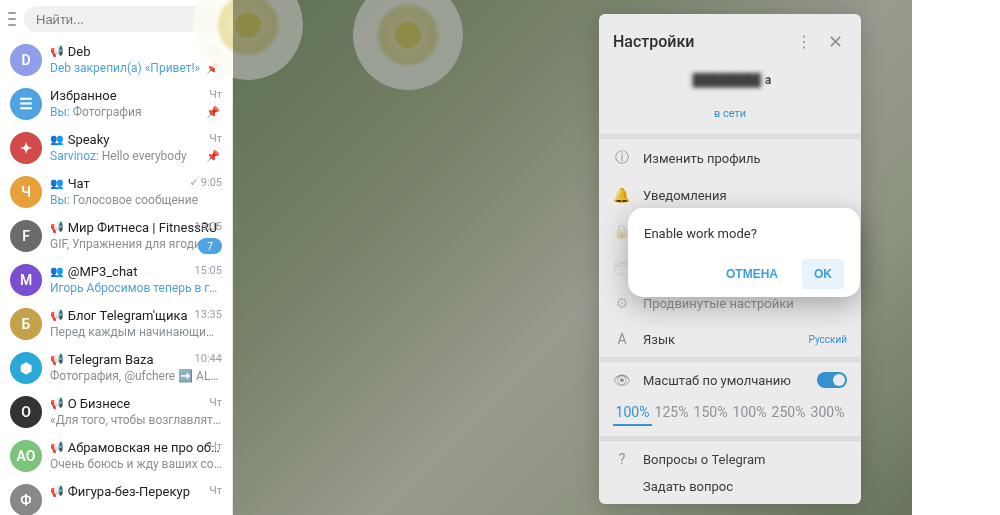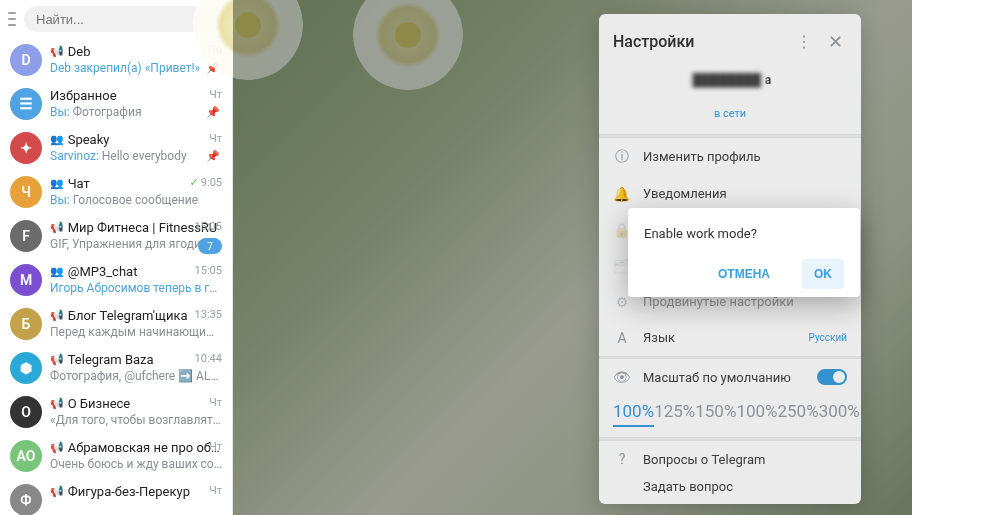--- a/index.html
+++ b/index.html
@@ -36,27 +36,27 @@
 .profile{padding:4px 14px 14px;text-align:center}
 .profile-name{font-size:12px;color:#444;margin-top:6px}
 .profile-name span{background:#f5f5f5;filter:blur(2px);padding:1px 4px}
 .profile-status{color:#3b9fe0;font-size:11px;margin-top:20px}
 .divider{height:8px;background:#f1f2f3;border-top:1px solid #ececec;border-bottom:1px solid #ececec}
 .srow{display:flex;align-items:center;padding:10px 14px;gap:12px;font-size:13px;color:#444;cursor:pointer}
 .srow .sicon{width:18px;color:#9aa0a6;font-size:14px;text-align:center}
 .srow .sval{margin-left:auto;color:#3b9fe0;font-size:10px}
 .toggle{margin-left:auto;width:30px;height:16px;border-radius:8px;background:#3b9fe0;position:relative}
 .toggle::after{content:"";position:absolute;right:2px;top:2px;width:12px;height:12px;border-radius:50%;background:#fff}
-.scale-row{display:flex;gap:0;padding:6px 14px 10px;font-size:17px;color:#9aa0a6}
+.scale-row{display:flex;gap:0;padding:6px 14px 10px;font-size:14px;color:#9aa0a6}
 .scale-row span{flex:1;text-align:center}
 .scale-row .cur{color:#3b9fe0;border-bottom:2px solid #3b9fe0;padding-bottom:4px}
 .dialog-back{position:absolute;inset:0;background:rgba(0,0,0,.08)}
-.dialog{position:absolute;left:395px;top:208px;width:200px;background:#fff;border-radius:4px;box-shadow:0 8px 28px rgba(0,0,0,.3);padding:18px 16px 8px}
+.dialog{position:absolute;left:395px;top:208px;width:200px;background:#fff;border-radius:15px;box-shadow:0 8px 28px rgba(0,0,0,.3);padding:18px 16px 8px}
 .dialog-msg{font-size:13px;color:#333;margin-bottom:18px}
-.dialog-btns{display:flex;justify-content:flex-end;gap:20px}
+.dialog-btns{display:flex;justify-content:flex-end;gap:12px}
 .dbtn{border:none;background:none;color:#3b9fe0;font-weight:600;font-size:12px;padding:8px 12px;border-radius:3px;cursor:pointer}
 .dbtn.ok{background:#e9f3fb}
 </style>
 </head>
 <body>
 
 <div class="app">
   <div class="sidebar">
     <div class="search-row">
       <div class="hamburger">

